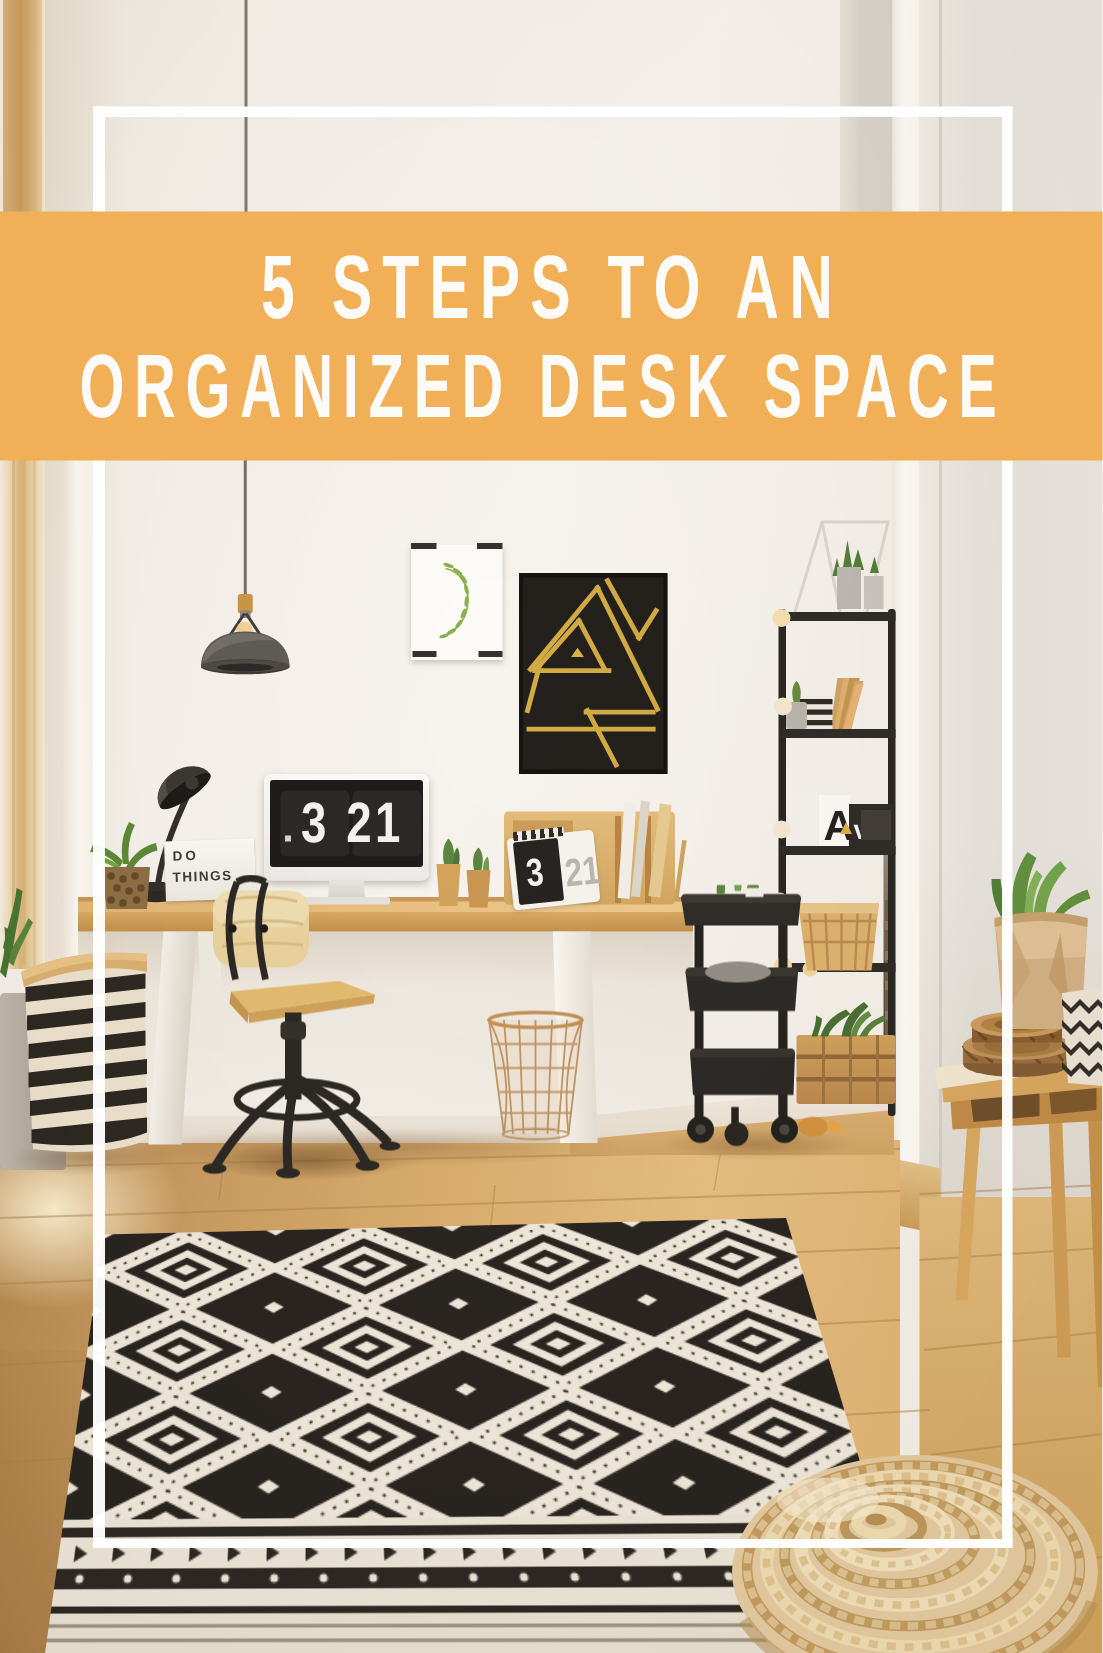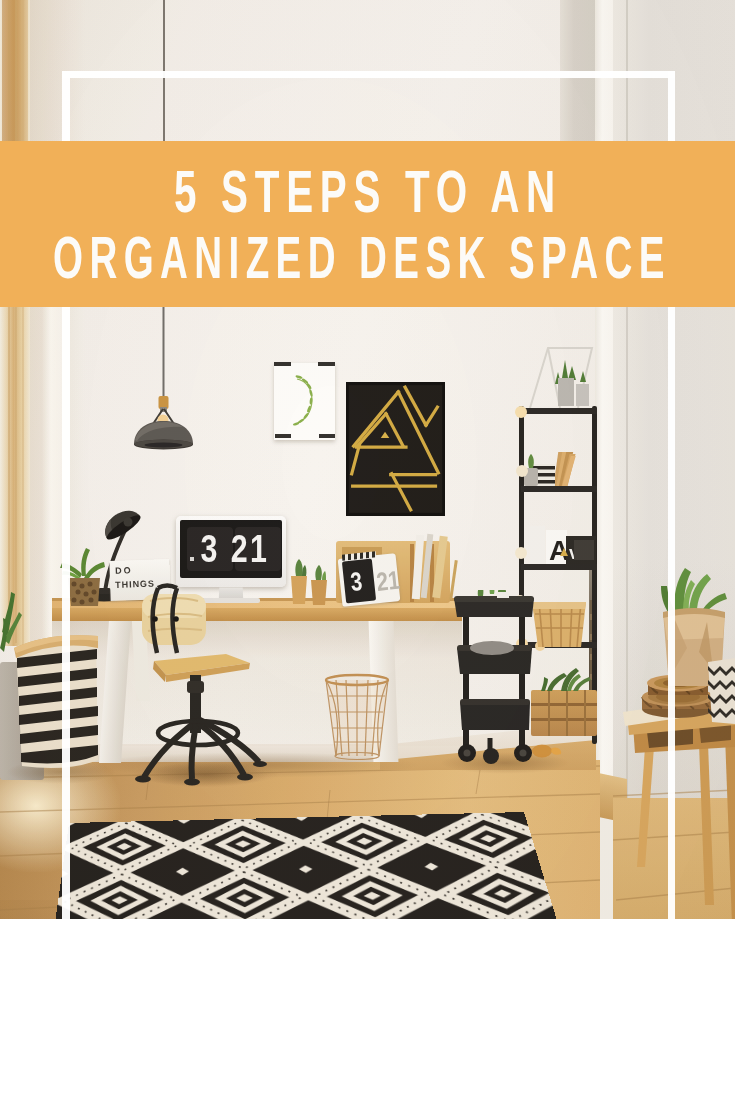--- a/index.html
+++ b/index.html
@@ -1,16 +1,16 @@
 <!DOCTYPE html>
 <html><head>
 <meta charset="utf-8">
 <style>
   html,body{margin:0;padding:0;}
-  #stage{position:relative;width:735px;height:919px;overflow:hidden;
+  #stage{position:relative;width:735px;height:1102px;overflow:hidden;
     background:#f4f0ea;font-family:"Liberation Sans",sans-serif;}
   .abs{position:absolute;}
 </style>
 </head>
 <body>
 <div id="stage">
 
   <div class="abs" style="left:0;top:0;width:600px;height:770px;background:linear-gradient(110deg,#efe9e1 0%,#f5f1ec 22%,#f7f4f0 55%,#f3efe9 100%);"></div>
 
   <div class="abs" style="left:0;top:0;width:30px;height:646px;background:linear-gradient(90deg,#f6f1e6 0%,#ecd9b4 22%,#d9b379 45%,#e9d2a4 72%,#f4ebd8 100%);"></div>

